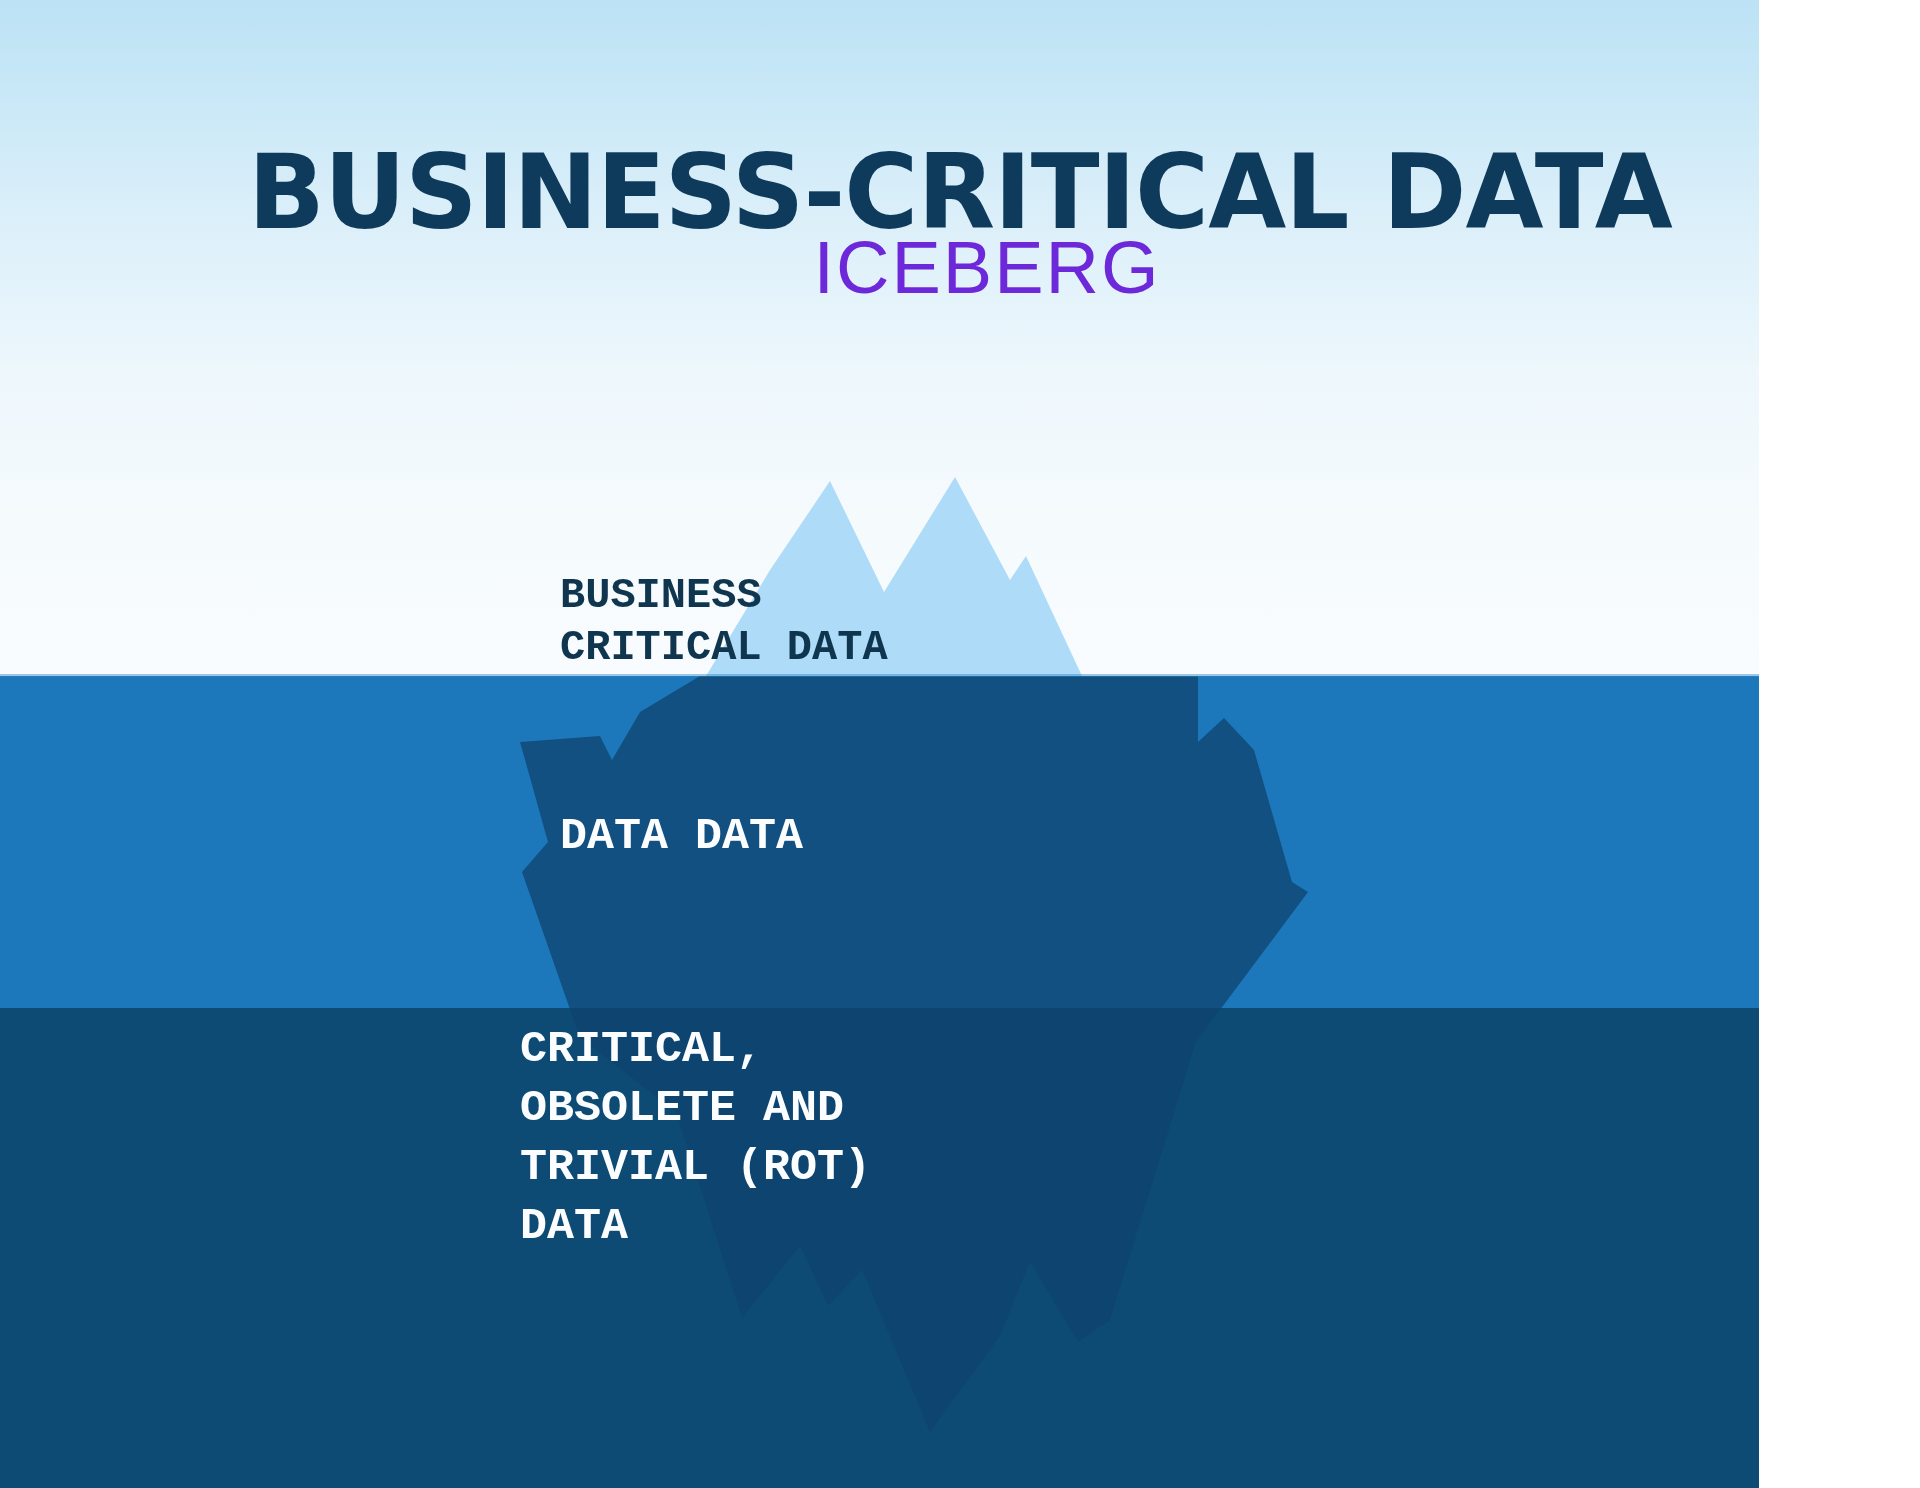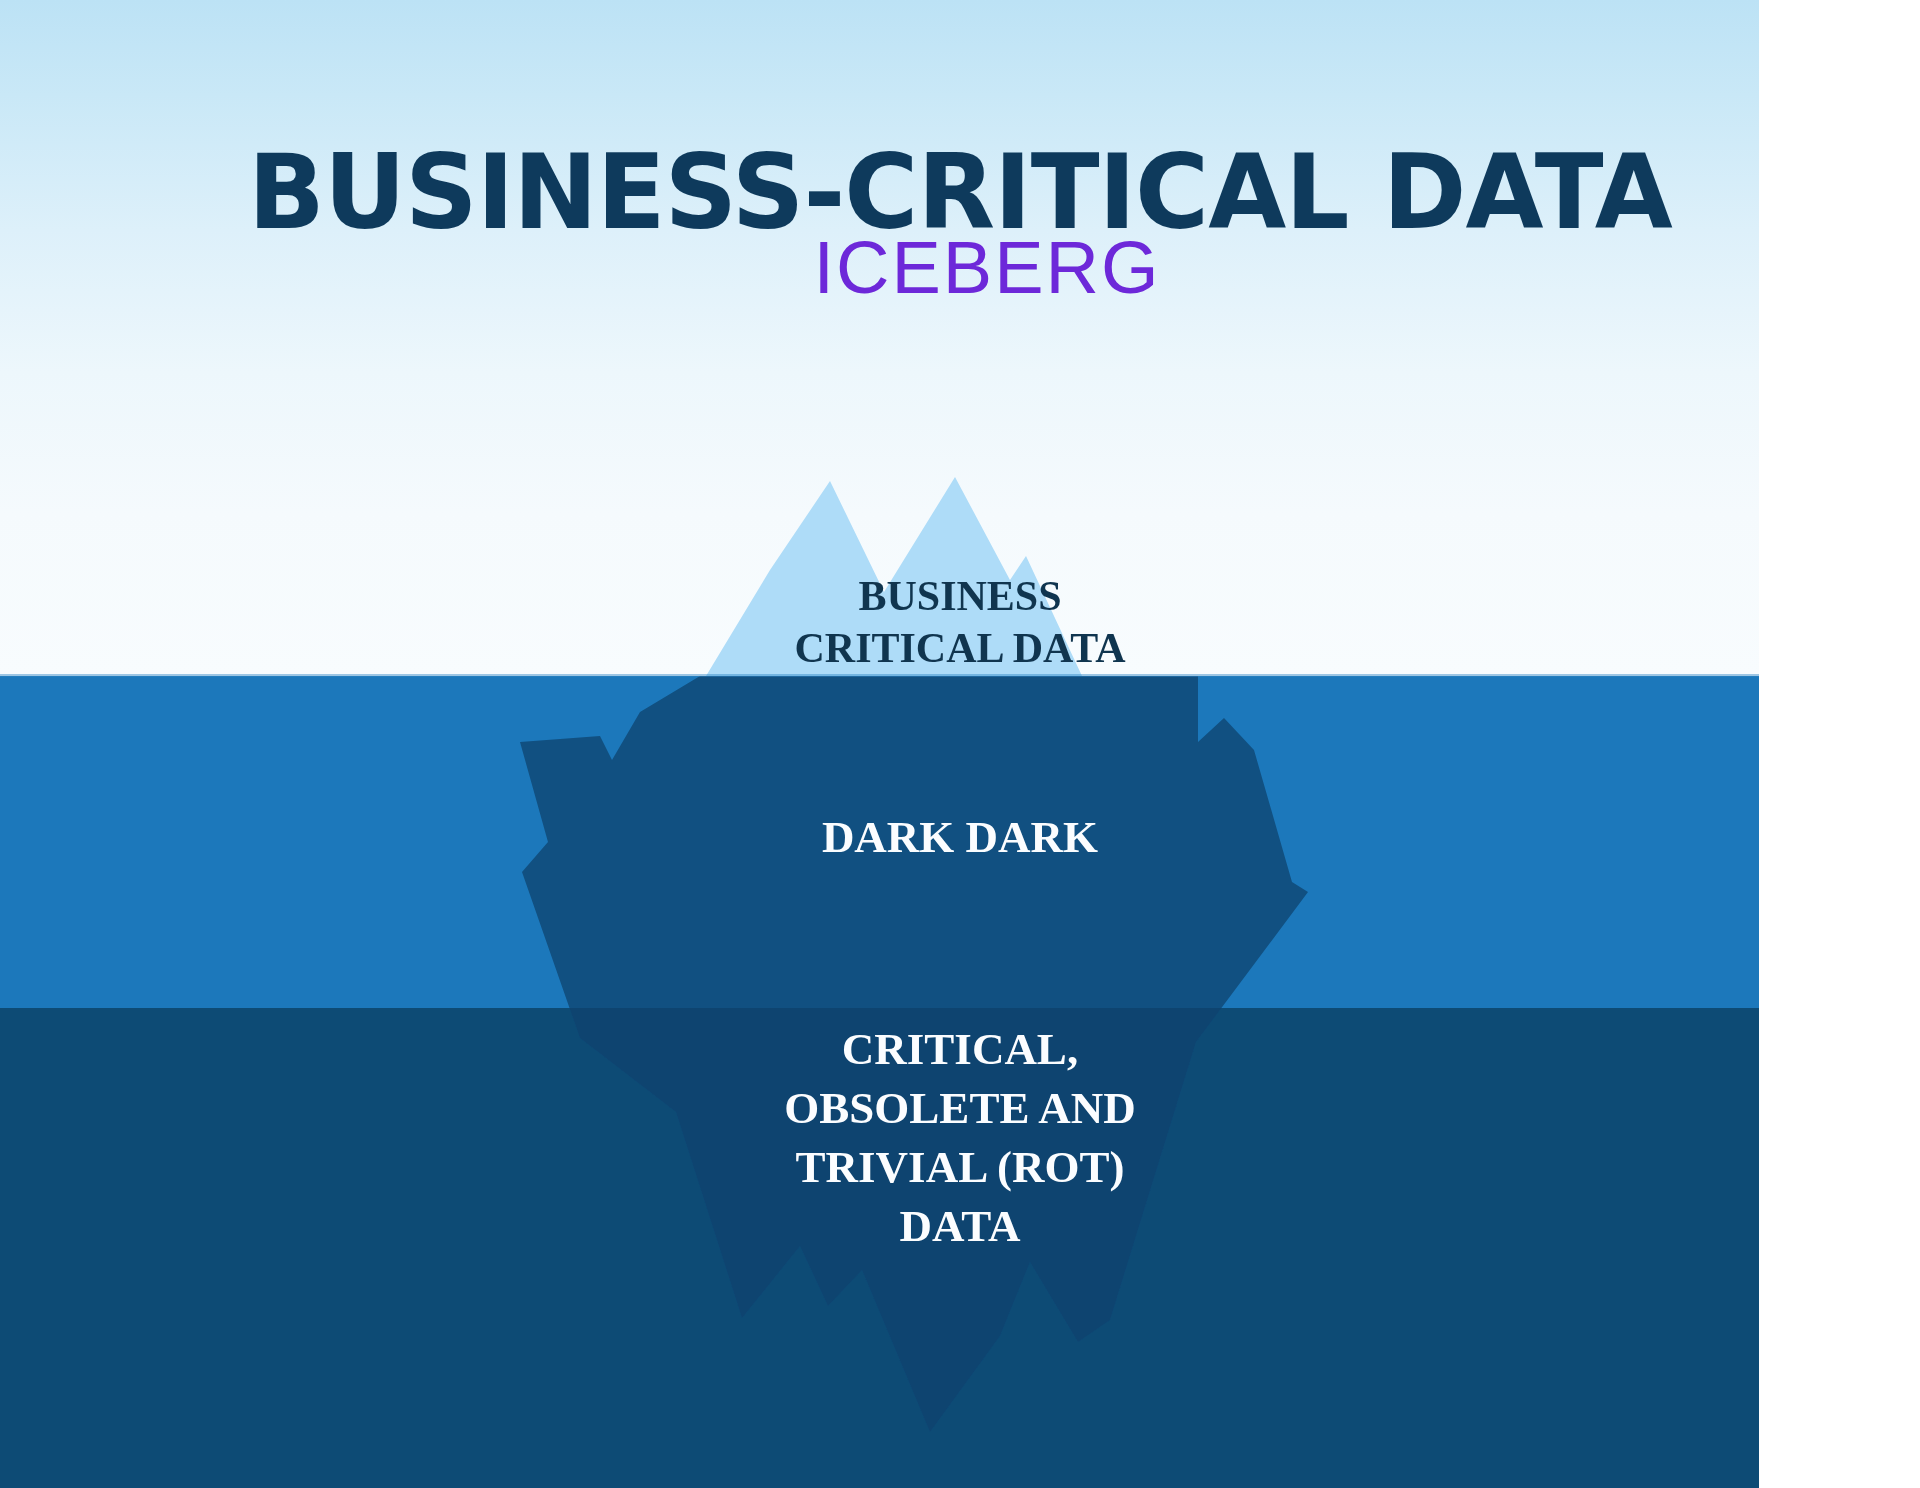--- a/index.html
+++ b/index.html
@@ -81,22 +81,22 @@
   #iceberg-svg {
     position: absolute;
     left: 0; top: 0;
     width: 1920px;
     height: 1488px;
   }
 
   
   .berg-label {
     position: absolute;
-    text-align: center;
-    font-family: Liberation Serif, serif;
+    text-align: left;
+    font-family: Liberation Mono, monospace;
     font-weight: bold;
     white-space: pre-line;
     pointer-events: none;
   }
   .label-tip {
     left: 560px;
     top: 570px;
     width: 800px;
     font-size: 42px;
     line-height: 52px;
@@ -206,20 +206,20 @@
 
     <rect x="0" y="674" width="1920" height="3" fill="#2E86C6" opacity="0.45"></rect>
   </svg>
 
   <div class="main-title">BUSINESS-CRITICAL DATA</div>
   <div class="sub-title">ICEBERG</div>
 
   <div class="berg-label label-tip">BUSINESS
 CRITICAL DATA</div>
 
-  <div class="berg-label label-dark">DARK DARK</div>
+  <div class="berg-label label-dark">DATA DATA</div>
 
   <div class="berg-label label-rot">CRITICAL,
 OBSOLETE AND
 TRIVIAL (ROT)
 DATA</div>
 
 </div>
 
 </body></html>

